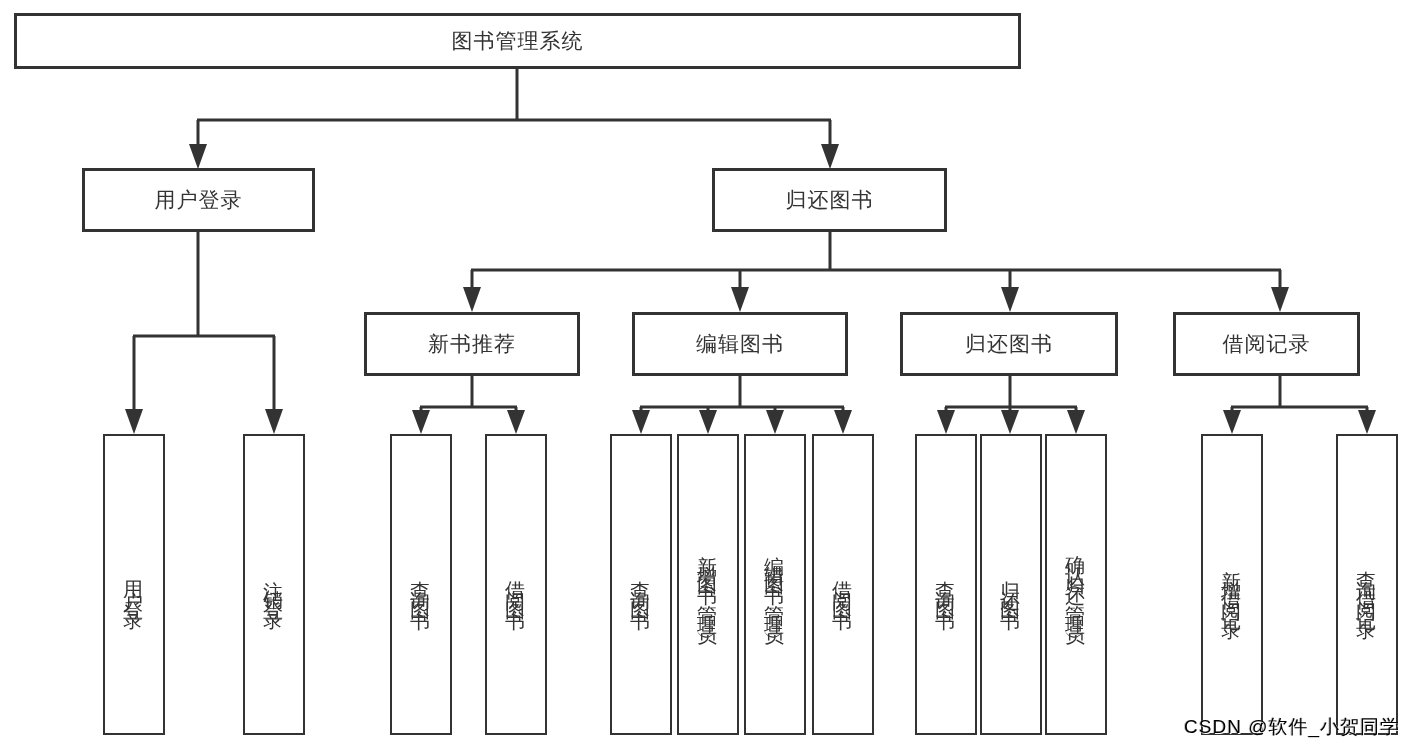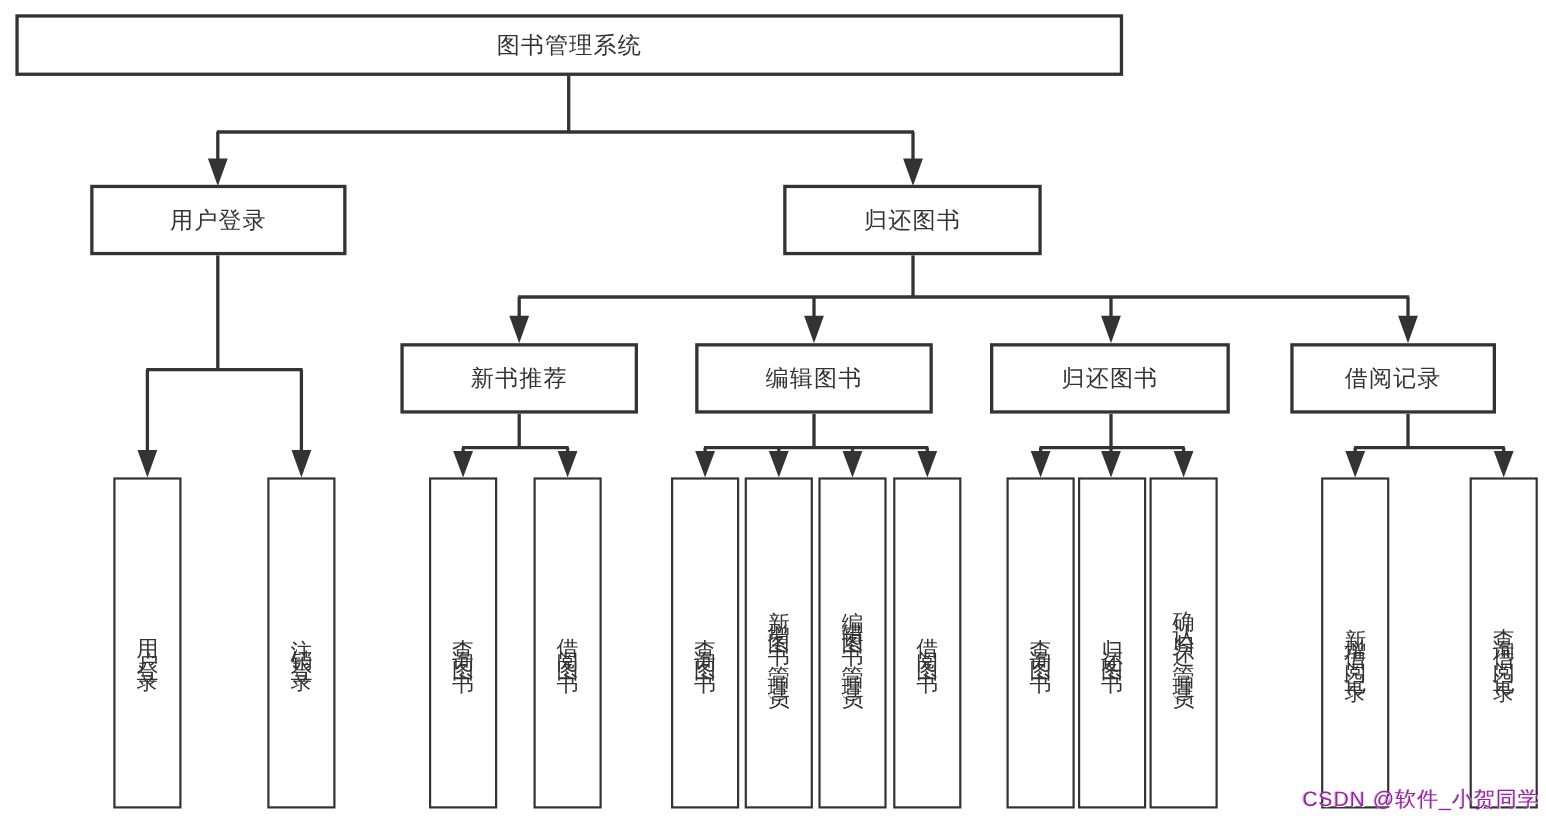--- a/index.html
+++ b/index.html
@@ -15,21 +15,21 @@
     background:#ffffff;border:3px solid #333333;box-sizing:border-box;
     font-size:21px;letter-spacing:1px;white-space:nowrap;
   }
   .leafbox{
     border-width:2px;
     writing-mode:vertical-rl;
     font-size:20px;letter-spacing:10px;
   }
   .watermark{
     position:absolute;right:5px;top:714px;
-    font-size:19px;color:#a21caf;letter-spacing:1px;
+    font-size:19px;color:#000000;letter-spacing:1px;
     text-shadow:1px 1px 0 #ffffff,-1px 0 0 rgba(130,133,138,0.45);
     white-space:nowrap;
     margin-left:28px;
   }
 </style>
 </head>
 <body>
 
 <div class="canvas">
 

